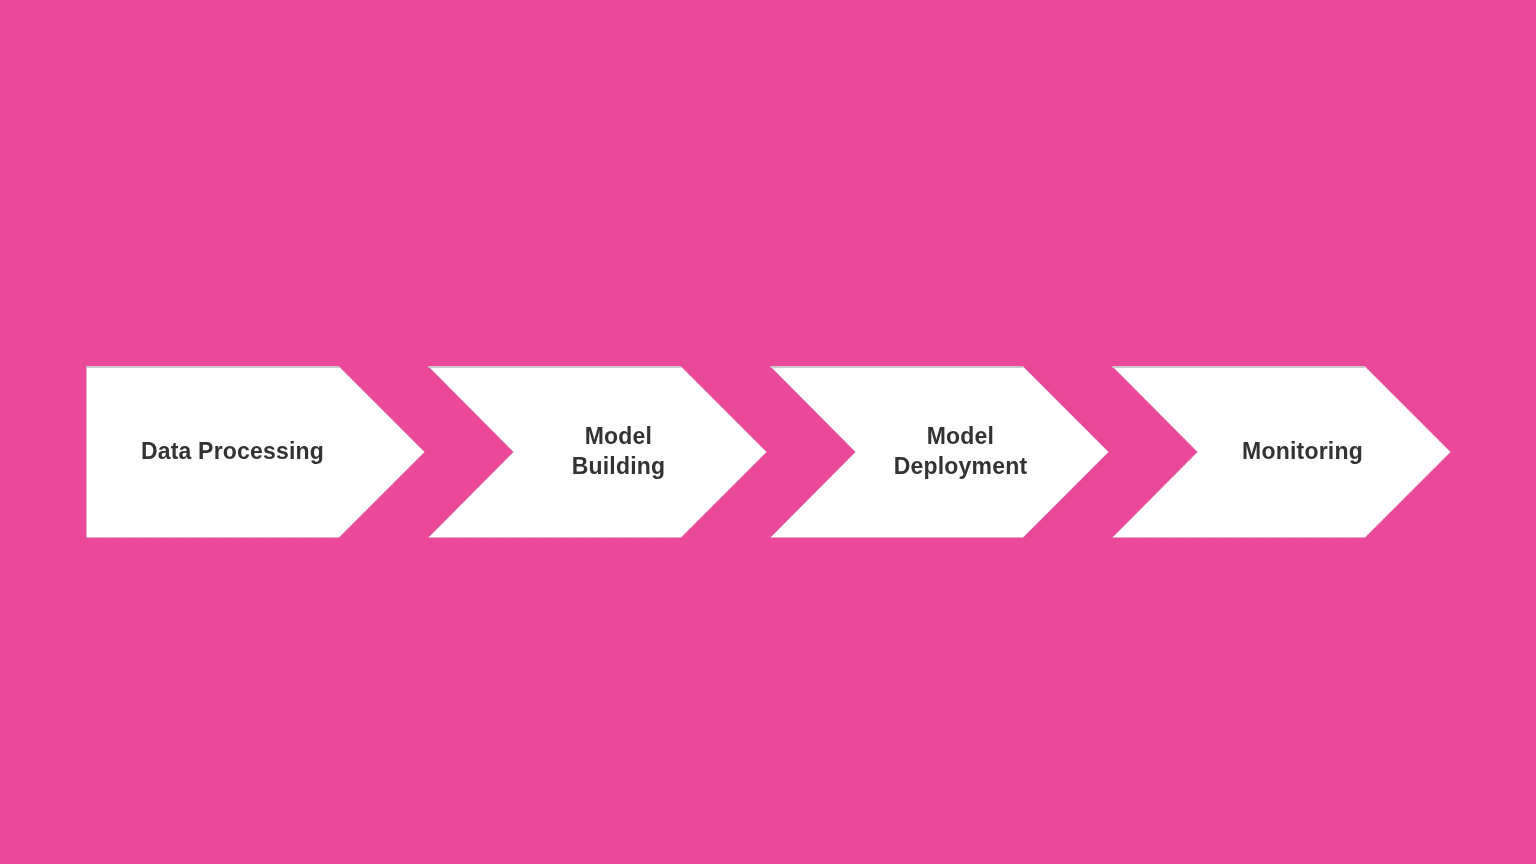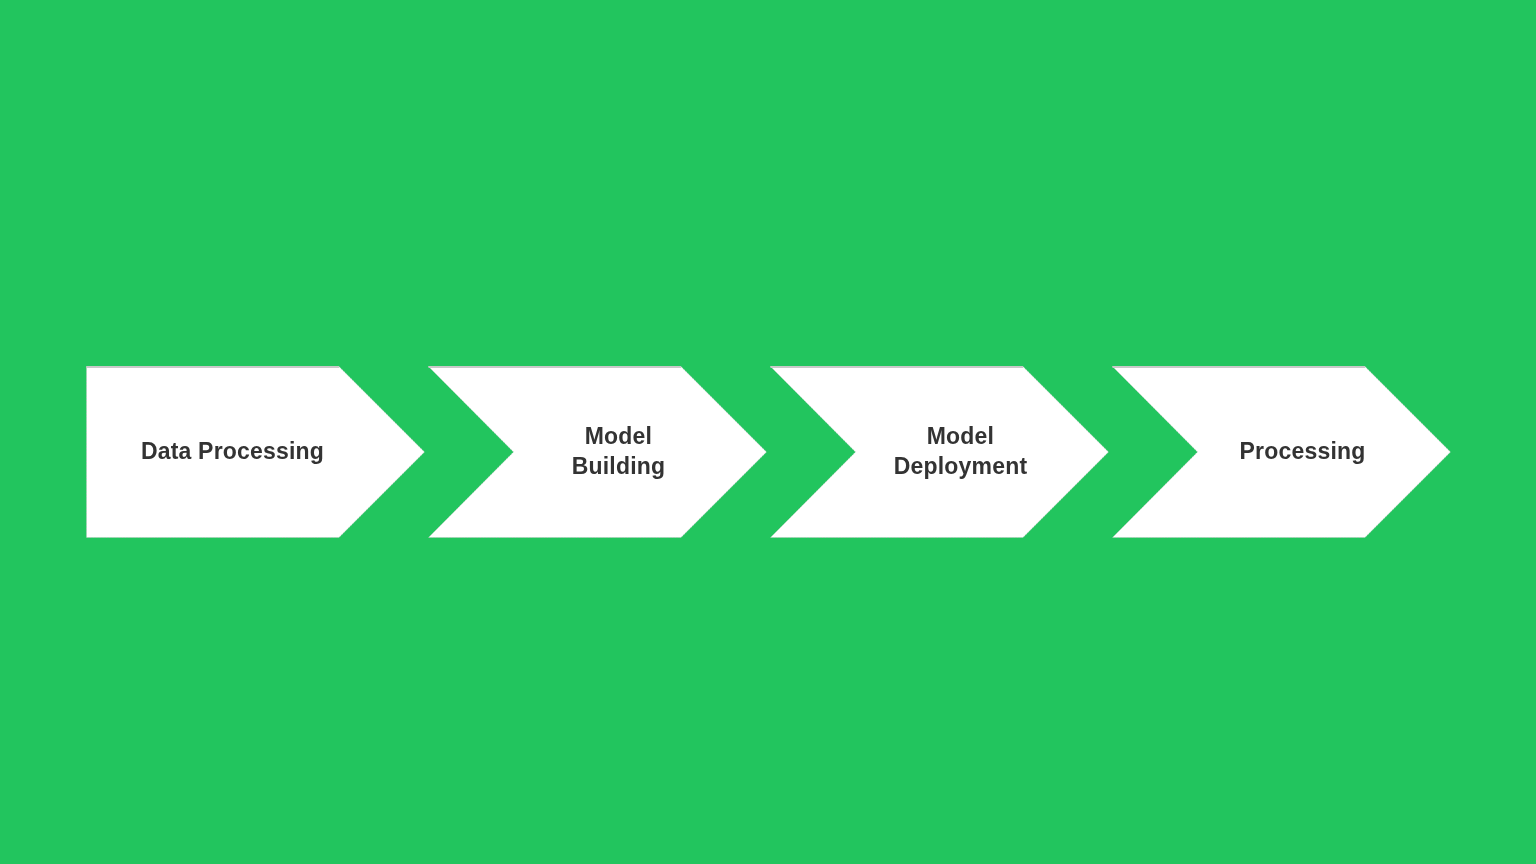--- a/index.html
+++ b/index.html
@@ -8,21 +8,21 @@
     background: #ffffff;
     width: 1536px;
     height: 864px;
     overflow: hidden;
     font-family: "Liberation Sans", sans-serif;
   }
   .canvas {
     position: relative;
     width: 1536px;
     height: 864px;
-    background: #22c55e;
+    background: #ec4899;
   }
   .flow {
     position: absolute;
     left: 86px;
     top: 366px;
     display: flex;
     gap: 3px;
   }
   .step {
     position: relative;
@@ -90,17 +90,17 @@
       </svg>
       <div class="step-label">Model
 Deployment</div>
     </div>
 
     <div class="step chev">
       <svg viewBox="0 0 339 172" aria-hidden="true">
         <polygon points="0.5,0.5 253,0.5 338.5,86 253,171.5 0.5,171.5 85.5,86" fill="#ffffff" stroke="#bdbdbd" stroke-width="1" stroke-dasharray="1 2.2"></polygon>
         <line x1="0.5" y1="1" x2="253" y2="1" stroke="#c9c9c9" stroke-width="2"></line>
       </svg>
-      <div class="step-label">Processing</div>
+      <div class="step-label">Monitoring</div>
     </div>
 
   </div>
 </div>
 
 </body></html>

